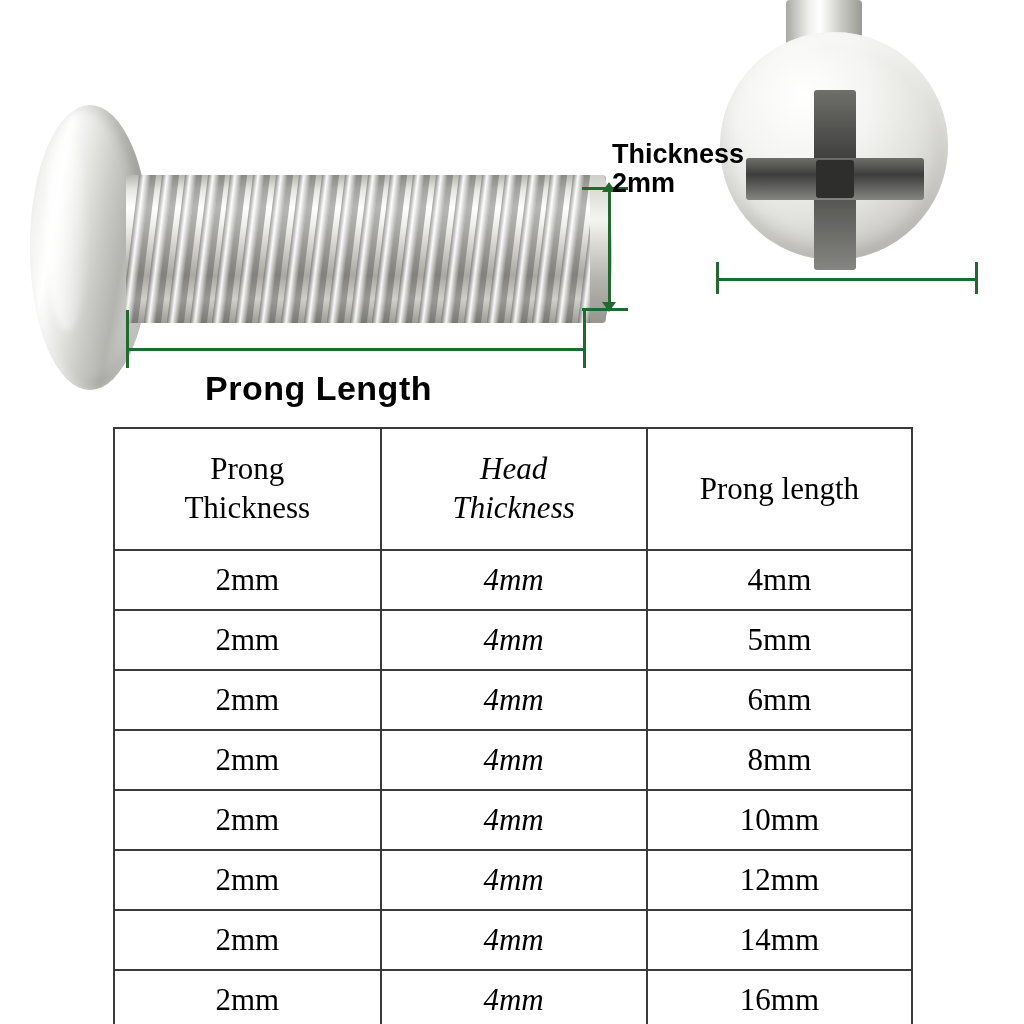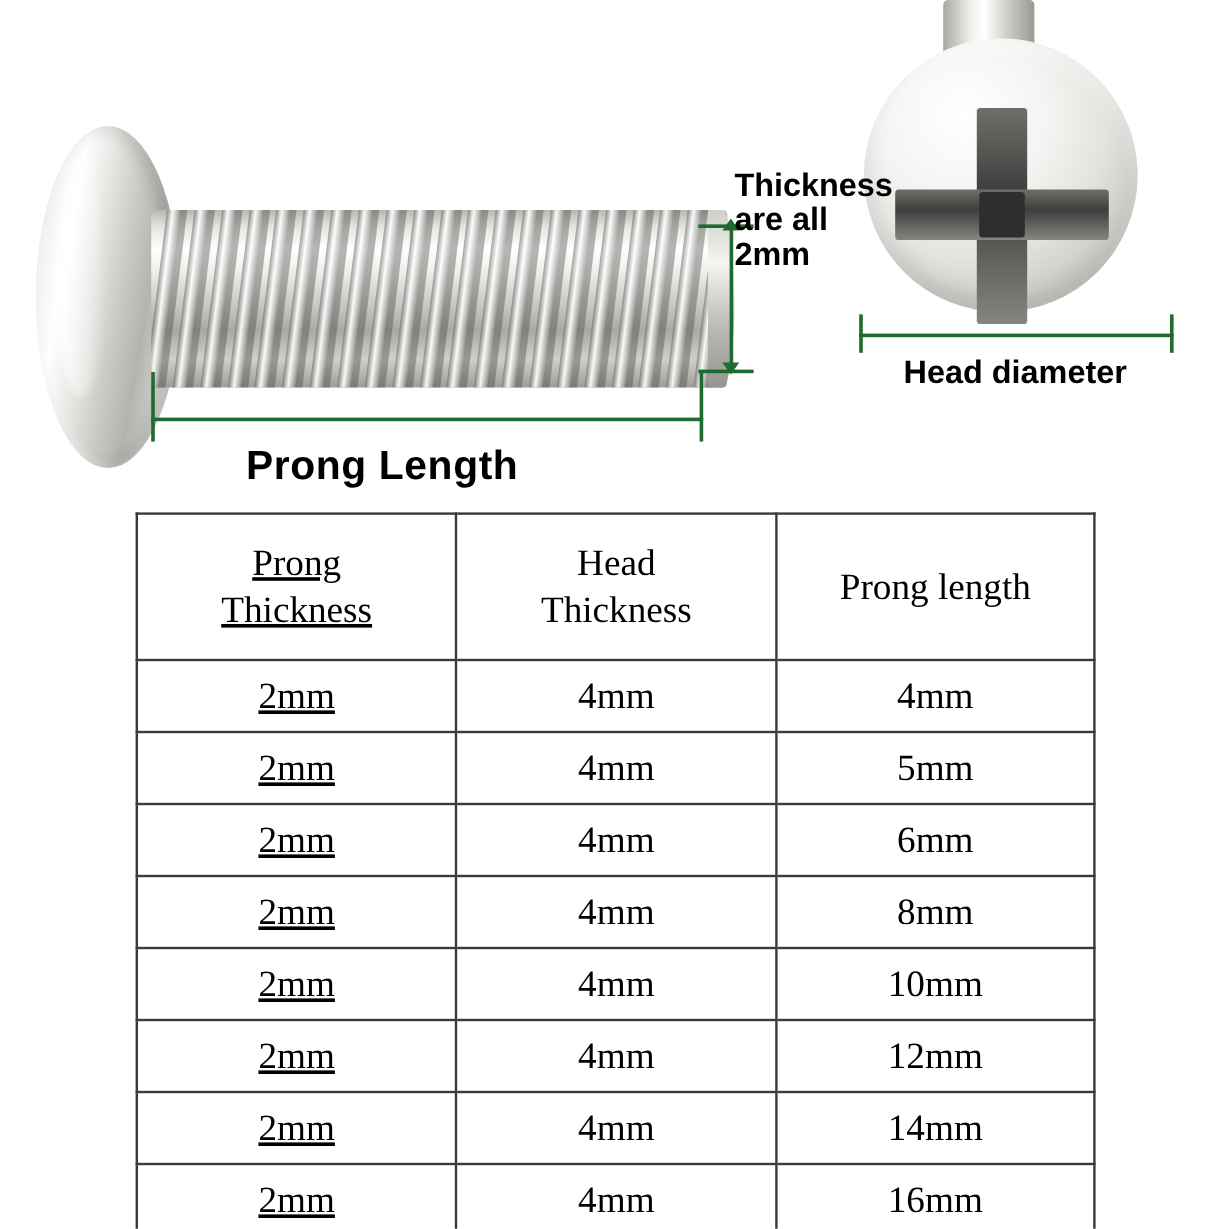--- a/index.html
+++ b/index.html
@@ -224,22 +224,22 @@
     font-size: 31px;
     height: 120px;
     line-height: 1.25;
     padding: 0 4px;
   }
   #spec-table td {
     font-size: 31px;
     height: 58px;
     padding: 0 4px;
   }
-  .col-a { width: 266px; text-decoration: underline; }
-  .col-b { width: 266px; }
+  .col-a { width: 266px; }
+  .col-b { width: 266px; font-style: italic; }
   .col-c { width: 268px; }
 </style>
 </head>
 <body>
 
 <div id="illustration">
 
   <div class="screw-side">
     <div class="screw-head-side"></div>
     <div class="shank"></div>
@@ -300,30 +300,28 @@
   </div>
 
   <div class="dim dim-v" style="left:608px; top:190px; height:120px;"></div>
   <div class="arrow-up" style="left:602px; top:182px;"></div>
   <div class="arrow-down" style="left:602px; top:302px;"></div>
   <div class="tick-h" style="left:582px; top:187px; width:46px;"></div>
   <div class="tick-h" style="left:582px; top:308px; width:46px;"></div>
 
   <div class="label" id="label-thickness">
     <div>Thickness</div>
-    <div>are all</div>
     <div>2mm</div>
   </div>
 
   <div class="dim dim-h" style="left:716px; top:278px; width:262px;"></div>
   <div class="tick" style="left:716px; top:262px; height:32px;"></div>
   <div class="tick" style="left:975px; top:262px; height:32px;"></div>
 
   <div class="label" id="label-head-dia">
-    <div>Head diameter</div>
   </div>
 
   <div class="dim dim-h" style="left:126px; top:348px; width:460px;"></div>
   <div class="tick" style="left:126px; top:310px; height:58px;"></div>
   <div class="tick" style="left:583px; top:310px; height:58px;"></div>
 
   <div class="label" id="label-prong-length">Prong Length</div>
 </div>
 
 <table id="spec-table">

